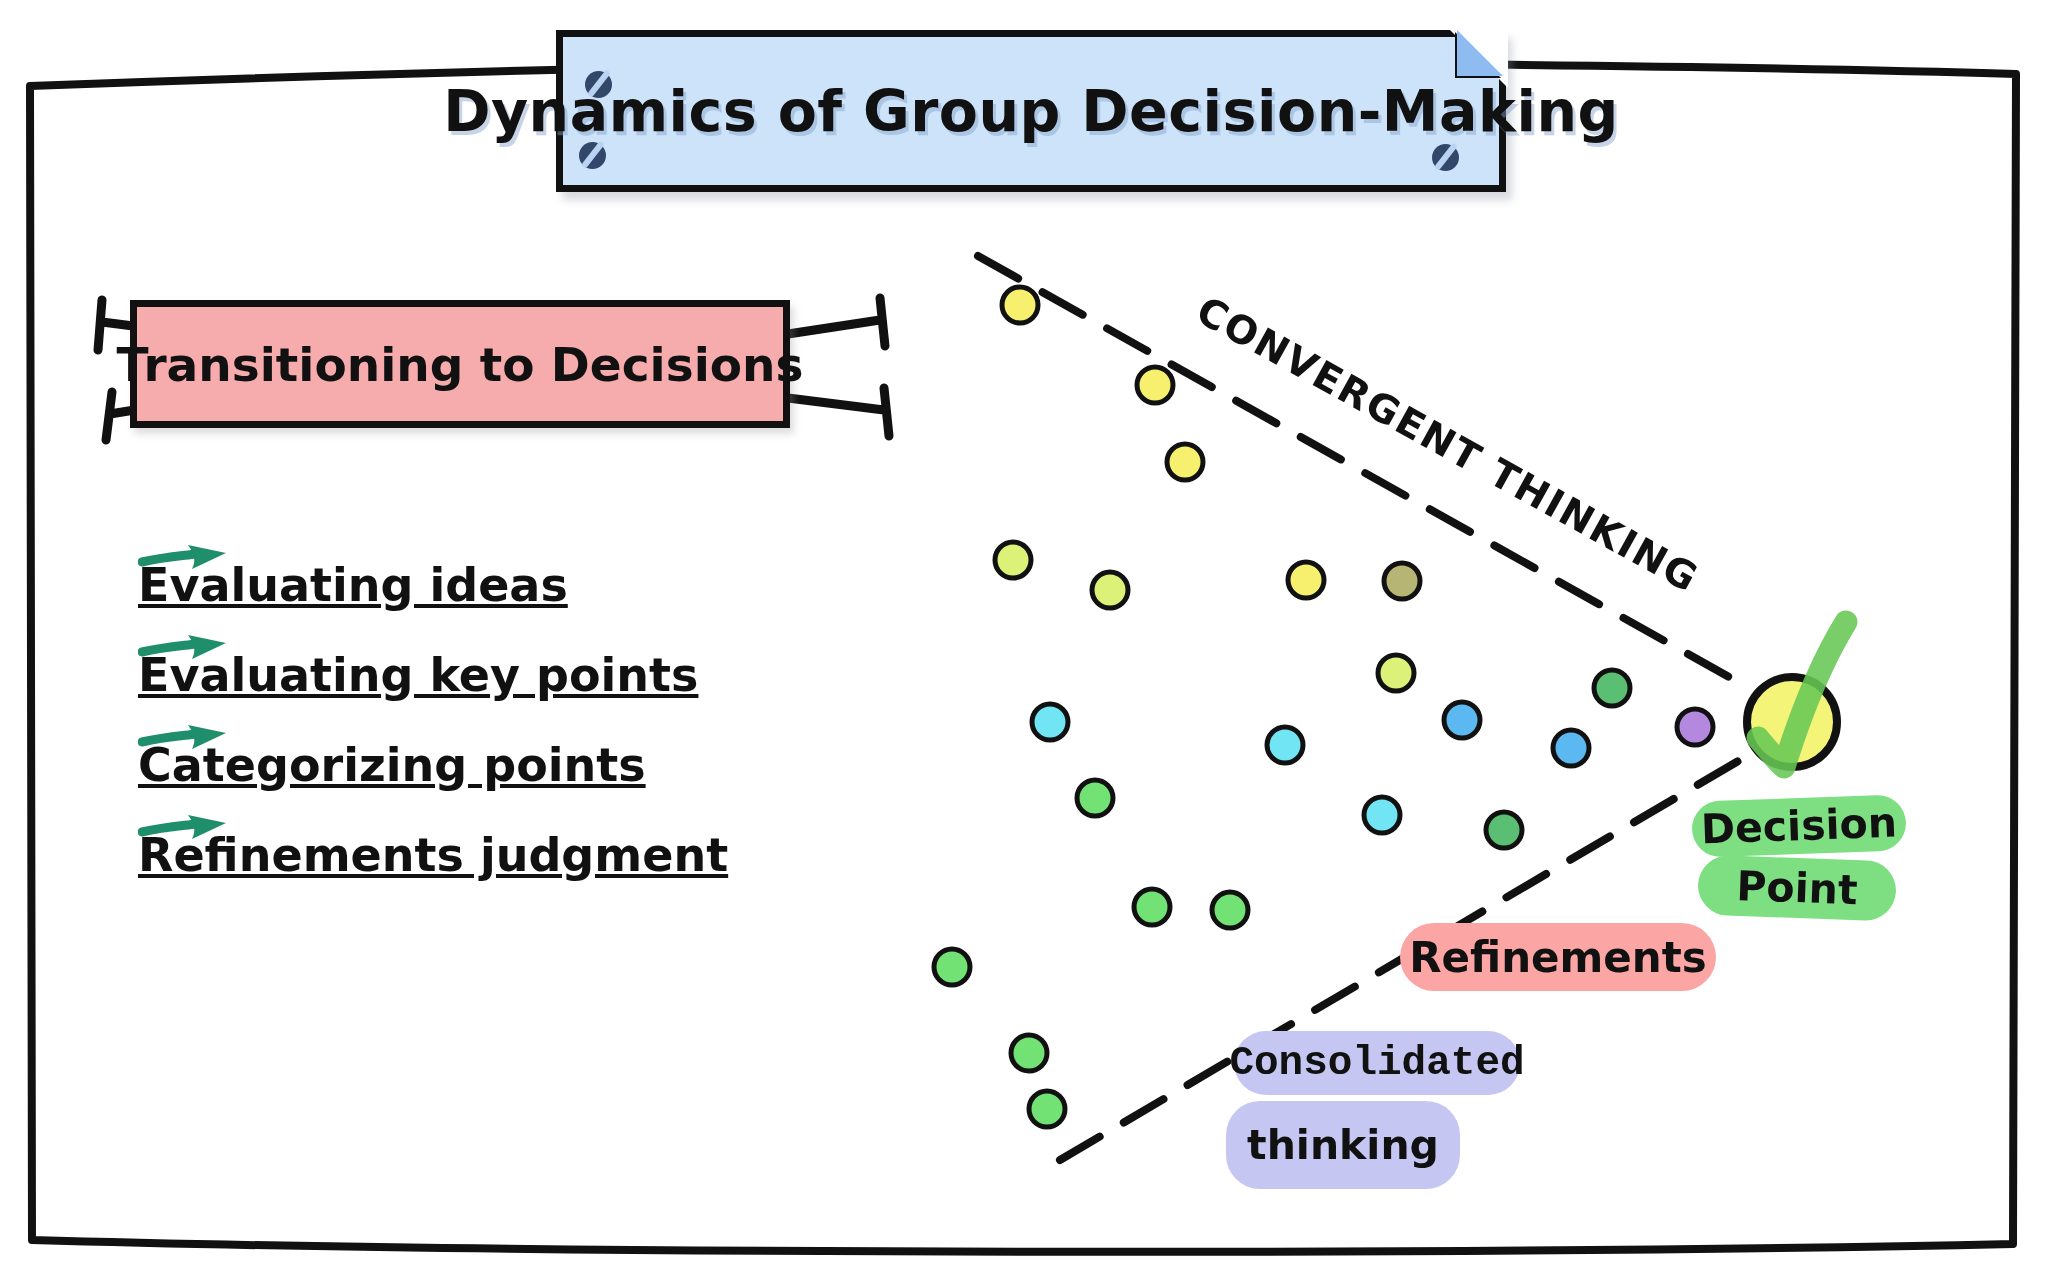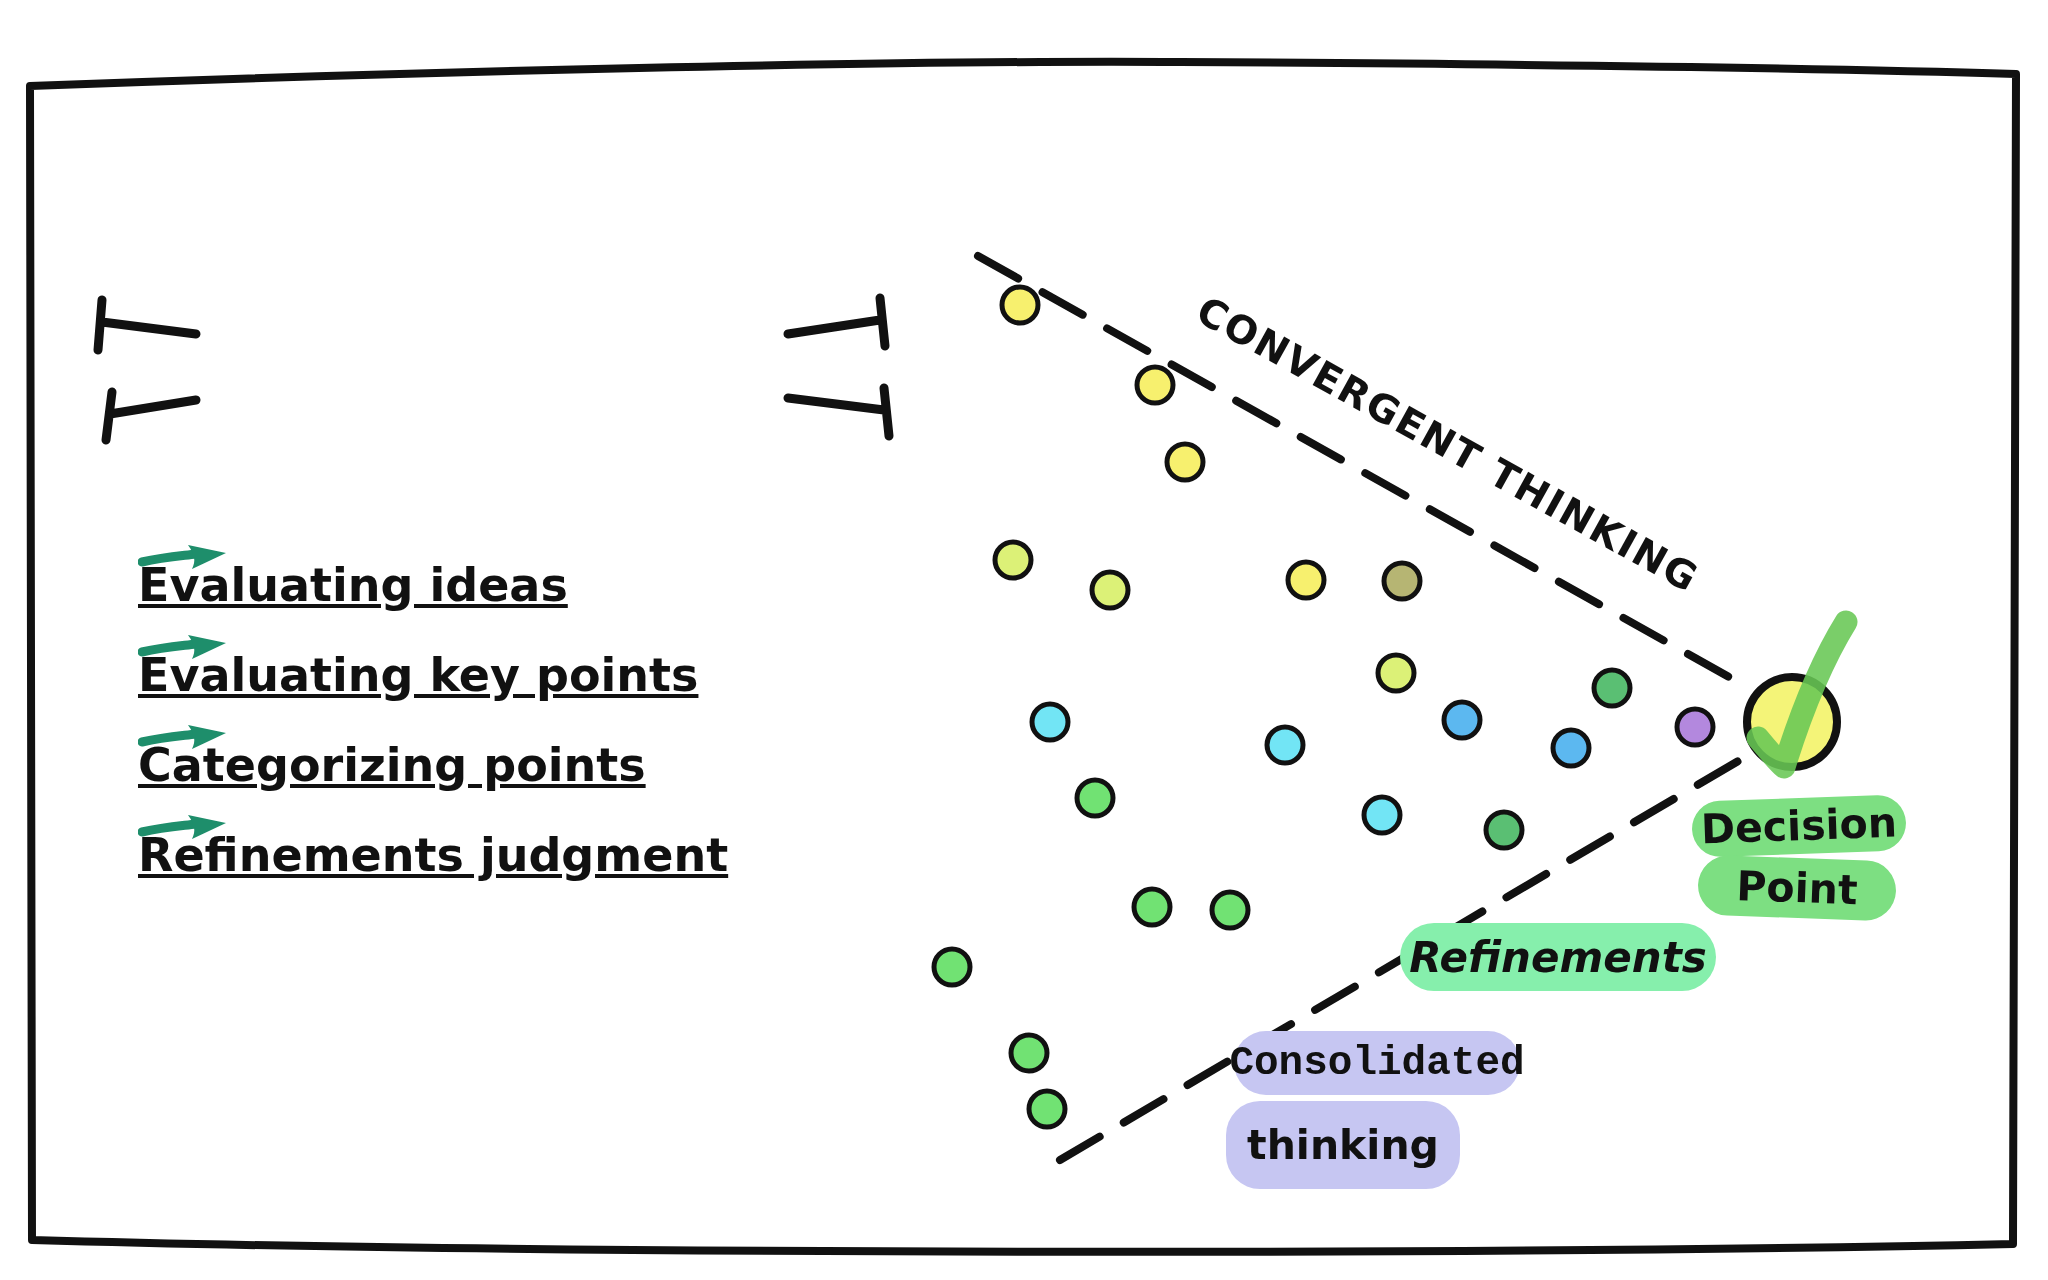--- a/index.html
+++ b/index.html
@@ -91,21 +91,32 @@
         <circle cx="1230" cy="910" r="18" class="dot" style="fill: rgb(113, 226, 115);"></circle>
         <circle cx="952" cy="967" r="18" class="dot" style="fill: rgb(113, 226, 115);"></circle>
         <circle cx="1029" cy="1053" r="18" class="dot" style="fill: rgb(113, 226, 115);"></circle>
         <circle cx="1047" cy="1109" r="18" class="dot" style="fill: rgb(113, 226, 115);"></circle>
       </g>
 
     <circle stroke="#111" stroke-width="8" cx="1792" cy="722" r="45" fill="#f4f478"></circle>
     <path fill="none" stroke-width="23" stroke-linecap="round" stroke-linejoin="round" opacity="0.88" stroke="#68c754" d="M 1758 738 C 1768 750, 1778 762, 1784 767 C 1798 722, 1820 664, 1846 622"></path>
   </svg>
 
+  <div class="abs title-banner" style="background: rgb(205, 227, 249);">
+    <span class="screw tl"></span>
+    <span class="screw bl"></span>
+    <span class="screw br"></span>
+    <span class="title-text">Dynamics of Group Decision-Making</span>
+    <span class="fold-cut"></span>
+    <span class="fold-flap"></span>
+  </div>
 
+  <div class="abs section-banner" style="background: rgb(246, 171, 173);">
+    <span class="section-text">Transitioning to Decisions</span>
+  </div>
 
   <div class="abs bullets">
     <div class="bullet-row">
       <svg class="arrow" viewBox="0 0 92 34">
         <path d="M4 22 C 26 17, 42 16, 58 14" fill="none" stroke-width="9" stroke-linecap="round" class="arrow-stroke" style="stroke: rgb(30, 142, 107);"></path>
         <path d="M50 5 L88 13 L54 29 C 58 21,57 15,50 5 Z" class="arrow-fill" style="fill: rgb(30, 142, 107);"></path>
       </svg>
       <span class="bullet-label">Evaluating ideas</span>
     </div>
     <div class="bullet-row">
@@ -126,21 +137,21 @@
       <svg class="arrow" viewBox="0 0 92 34">
         <path d="M4 22 C 26 17, 42 16, 58 14" fill="none" stroke-width="9" stroke-linecap="round" class="arrow-stroke" style="stroke: rgb(30, 142, 107);"></path>
         <path d="M50 5 L88 13 L54 29 C 58 21,57 15,50 5 Z" class="arrow-fill" style="fill: rgb(30, 142, 107);"></path>
       </svg>
       <span class="bullet-label">Refinements judgment</span>
     </div>
   </div>
 
   <div class="abs convergent">CONVERGENT THINKING</div>
 
-  <div class="abs pill pill-refinements" style="background: #86efac; font-style: italic;">
+  <div class="abs pill pill-refinements" style="background: #fca5a5;">
     <span>Refinements</span>
   </div>
   <div class="abs pill pill-consolidated" style="background: rgb(198, 198, 242); font-family: Liberation Mono, monospace;">
     <span>Consolidated</span>
   </div>
   <div class="abs pill pill-thinking" style="background: rgb(198, 198, 242);">
     <span>thinking</span>
   </div>
   <div class="abs pill pill-decision" style="background: rgb(125, 223, 130);">
     <span>Decision</span>

